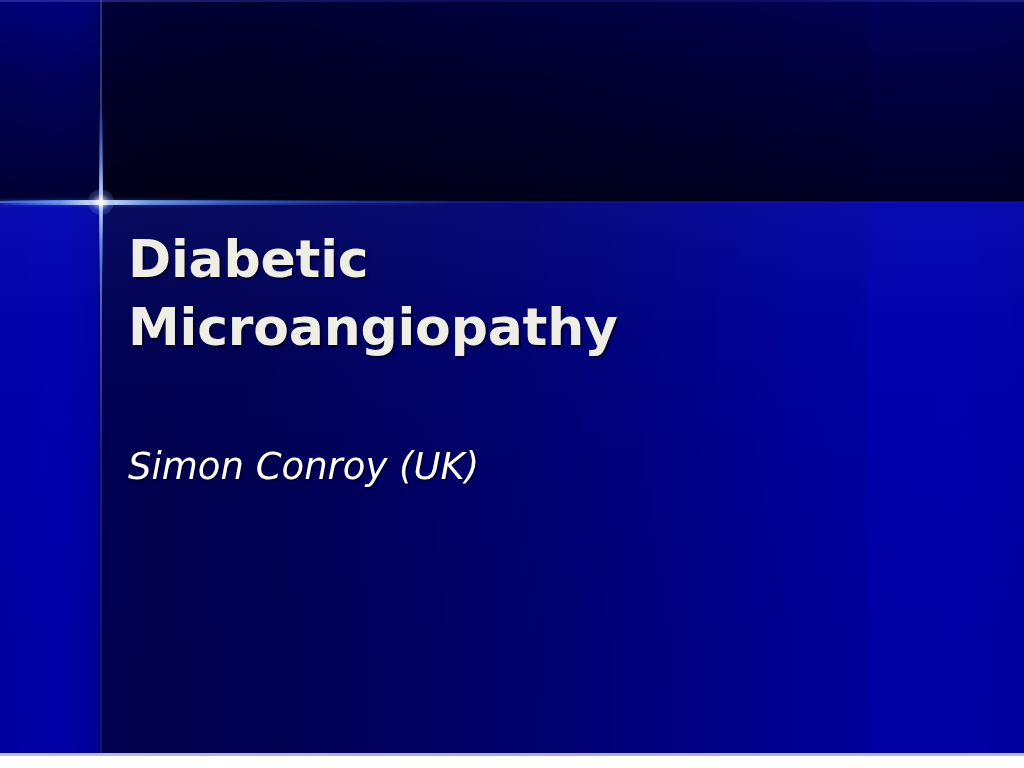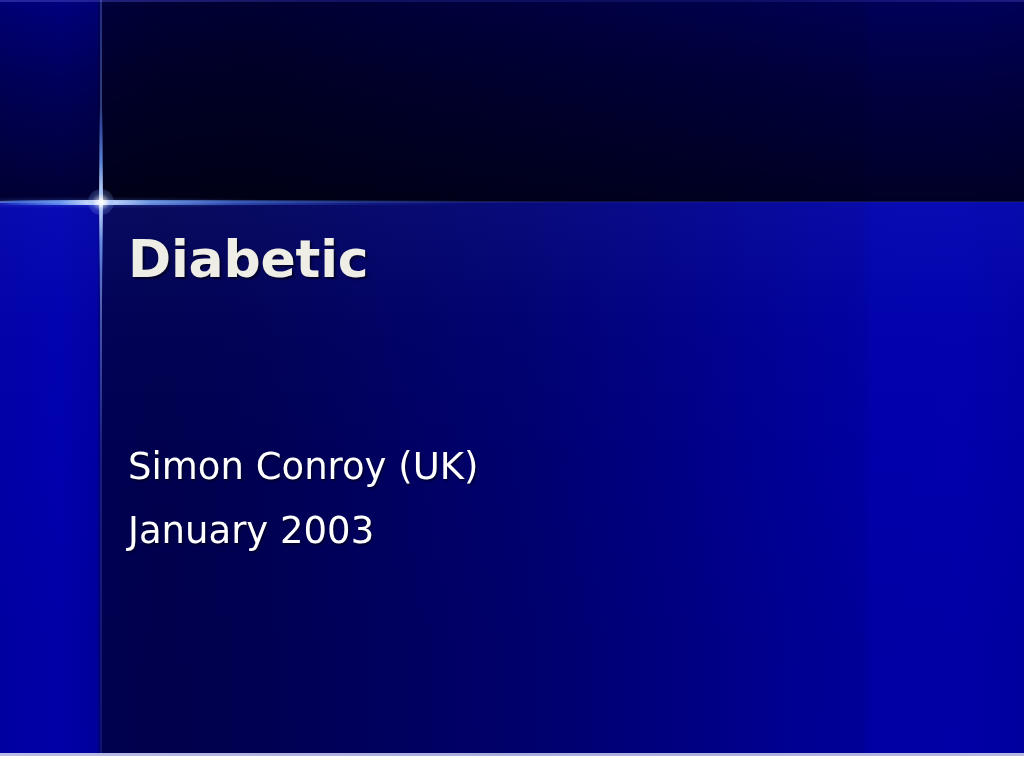--- a/index.html
+++ b/index.html
@@ -244,20 +244,21 @@
     color: #eeeee6;
     text-shadow: 2px 2px 2px rgba(0,0,25,0.75);
     white-space: nowrap;
   }
 
   .subtitle-block {
     position: absolute;
     left: 128px;
     top: 435px;
     width: 790px;
+    font-style: italic;
   }
   .subtitle-line {
     font-size: 37px;
     font-weight: normal;
     line-height: 64px;
     color: #ffffff;
     text-shadow: 1.5px 1.5px 2px rgba(0,0,25,0.65);
     white-space: nowrap;
   }
 </style>
@@ -277,25 +278,25 @@
 
     <div class="sparkle">
       <div class="beam-h-wide"></div>
       <div class="beam-h"></div>
       <div class="beam-v"></div>
       <div class="core"></div>
     </div>
 
     <div class="title-block">
       <div class="title-line">Diabetic</div>
+      <div class="title-line">Microangiopathy</div>
     </div>
 
     <div class="subtitle-block">
       <div class="subtitle-line">Simon Conroy (UK)</div>
-      <div class="subtitle-line">January 2003</div>
     </div>
 
   </div>
 
   <div class="slide-bottom-hairline"></div>
   <div class="page-below"></div>
 
 </div>
 
 </body></html>

